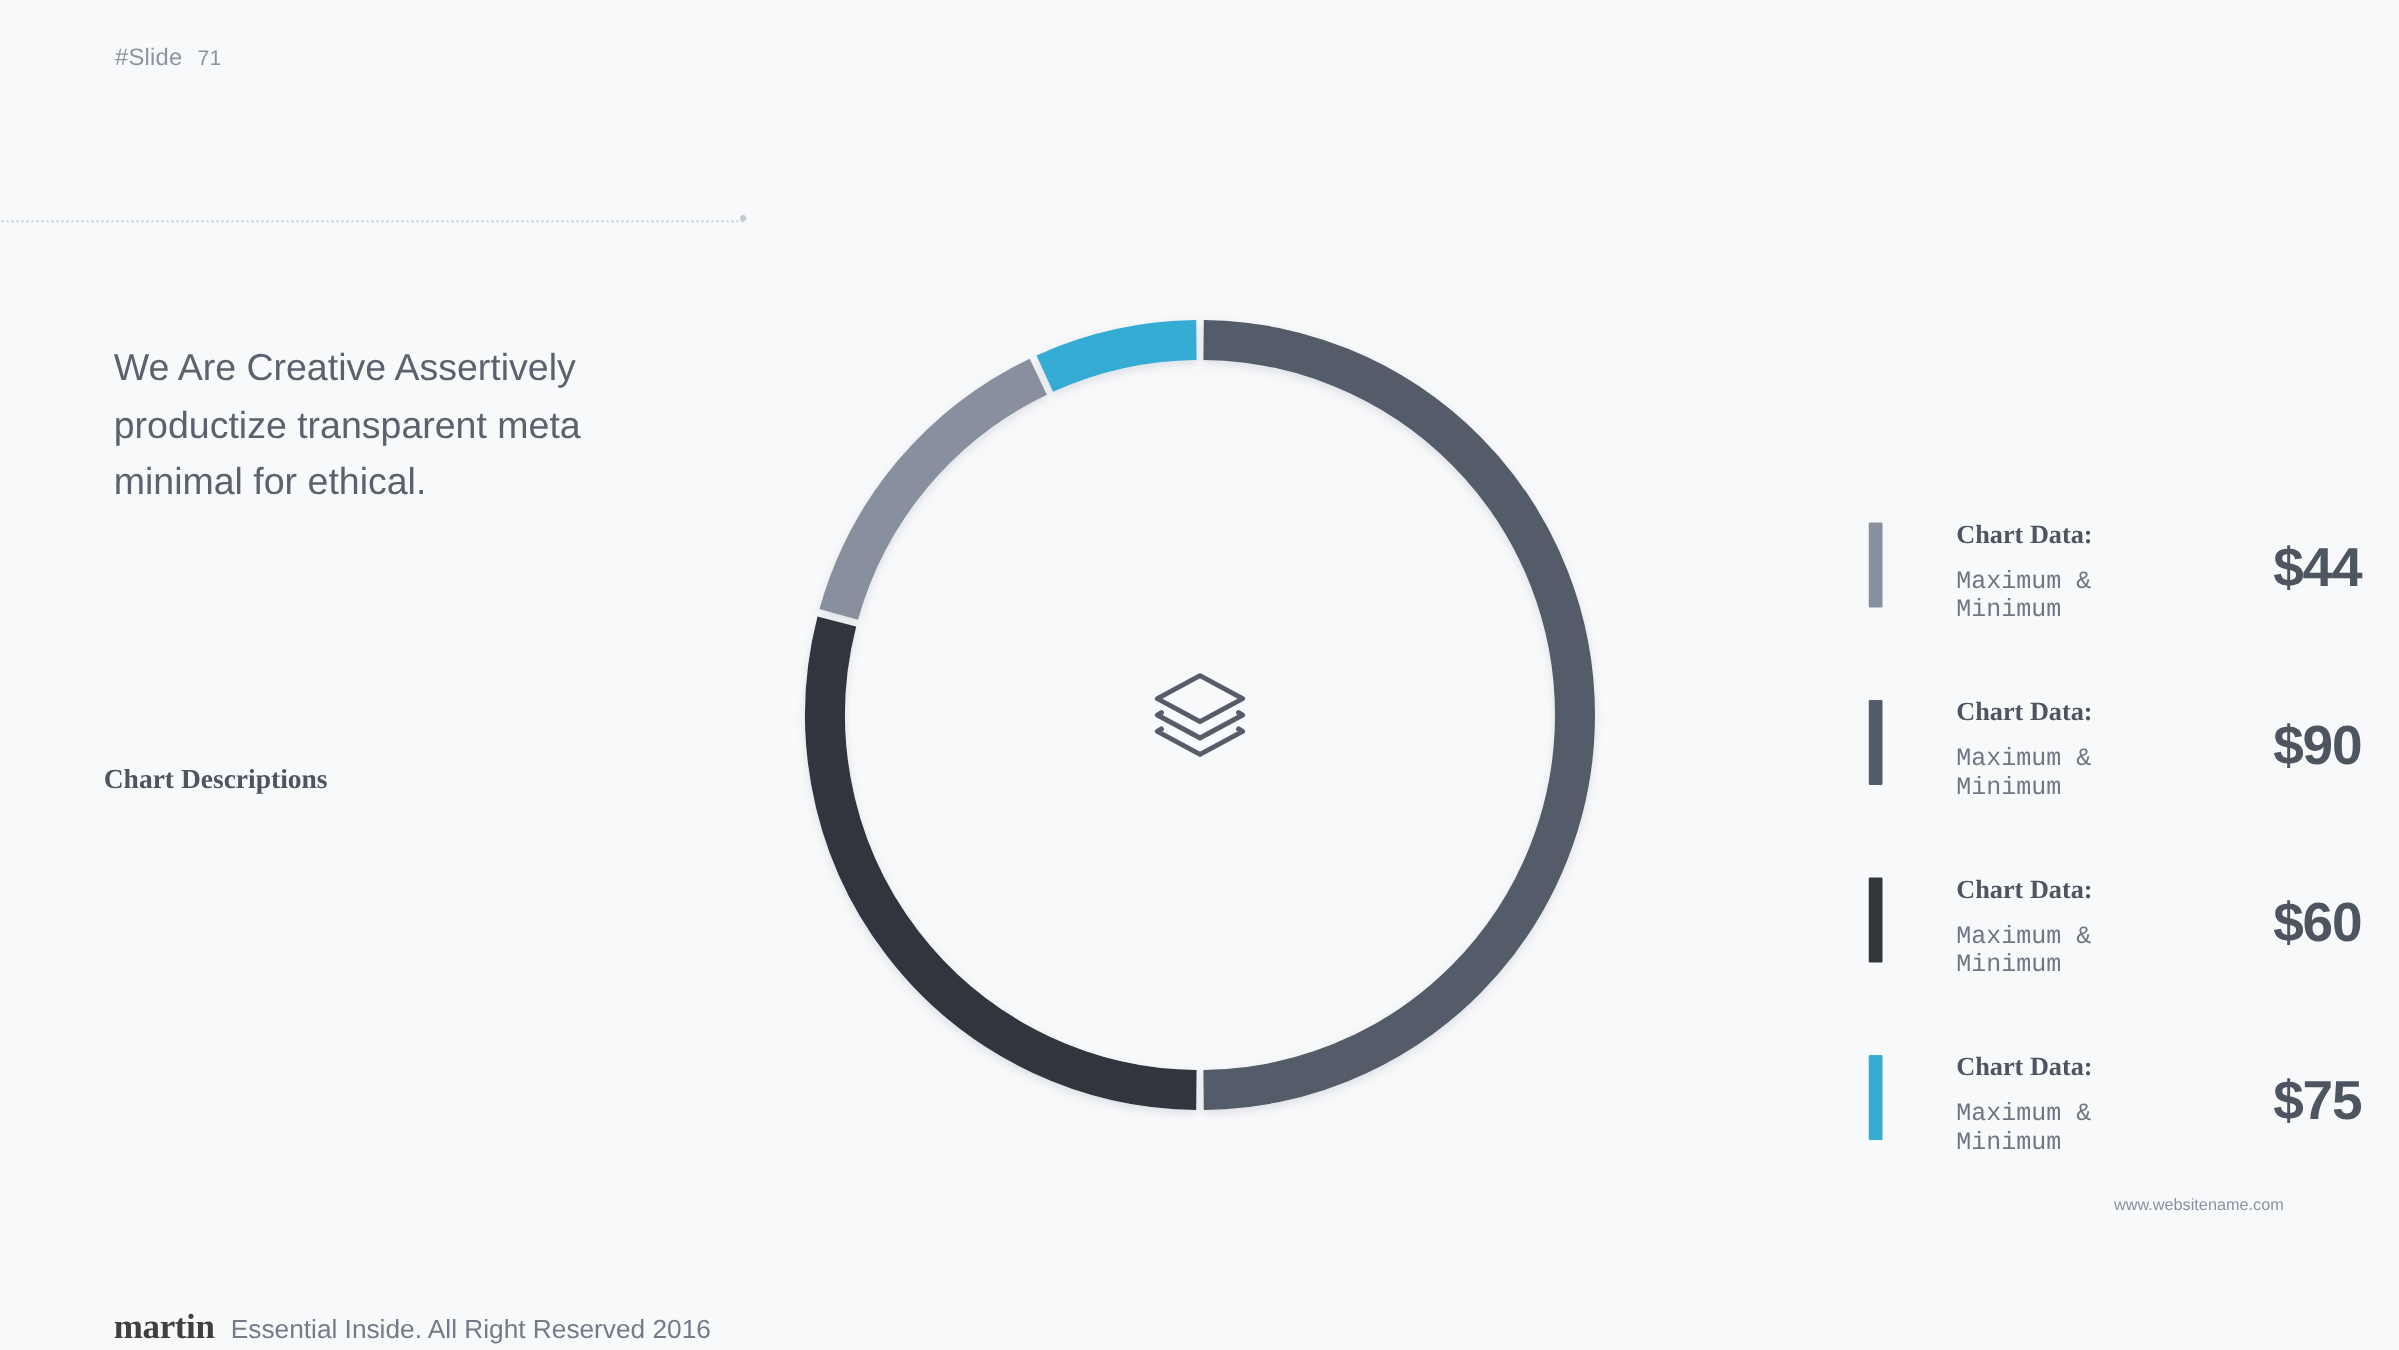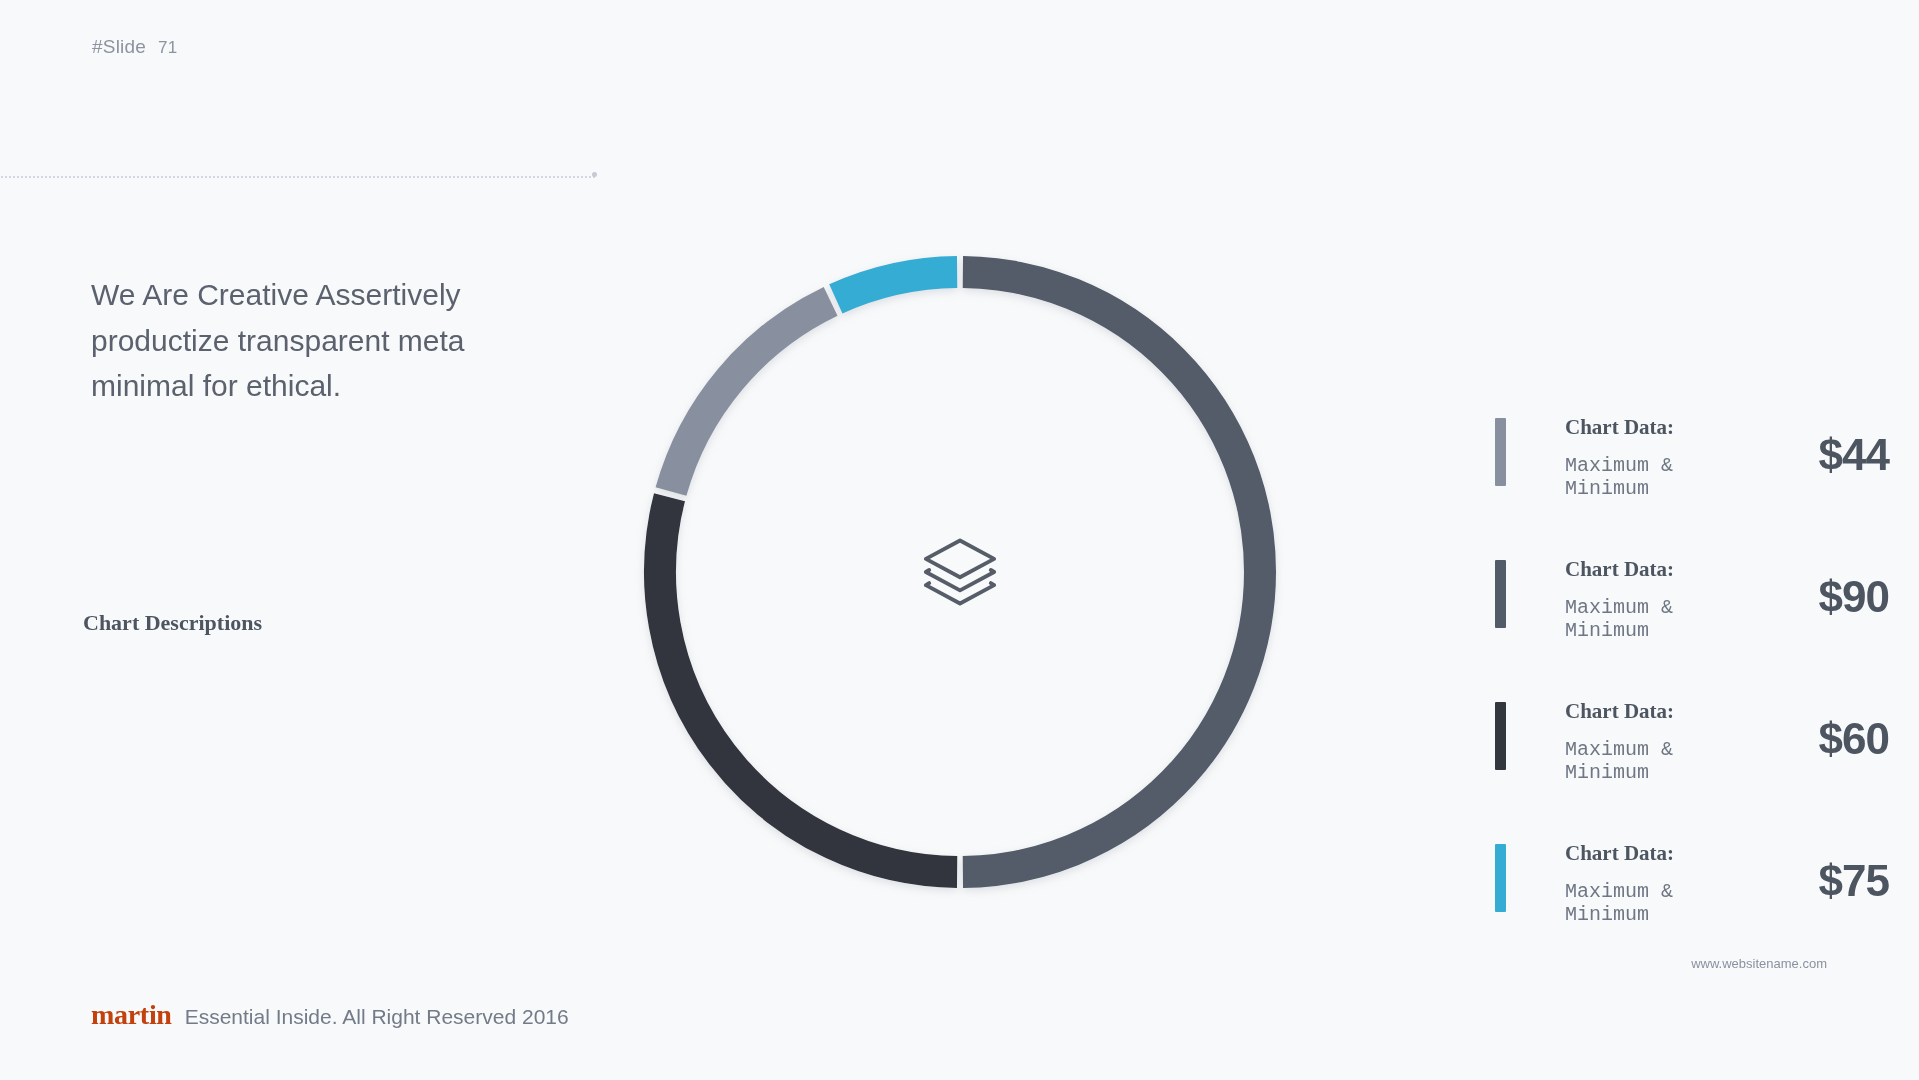--- a/index.html
+++ b/index.html
@@ -80,21 +80,21 @@
   .legend-value {
     position:absolute; right:-14px; top:16px;
     font-size:44px; font-weight:bold; color:#4d5561;
     letter-spacing:-1px;
   }
 
   
   .footer-left { position:absolute; left:91px; top:999px; display:flex; align-items:baseline; }
   .brand {
     font-family:"Liberation Serif", serif; font-weight:bold;
-    font-size:28px; color:#c2410c; letter-spacing:-0.3px;
+    font-size:28px; color:#404040; letter-spacing:-0.3px;margin-top:47px;
   }
   .copyright { margin-left:13px; font-size:21px; color:#737b88; }
   .footer-right {
     position:absolute; right:92px; top:956px;
     font-size:13px; color:#8a91a0;
   }
 </style>
 </head>
 <body>
 

